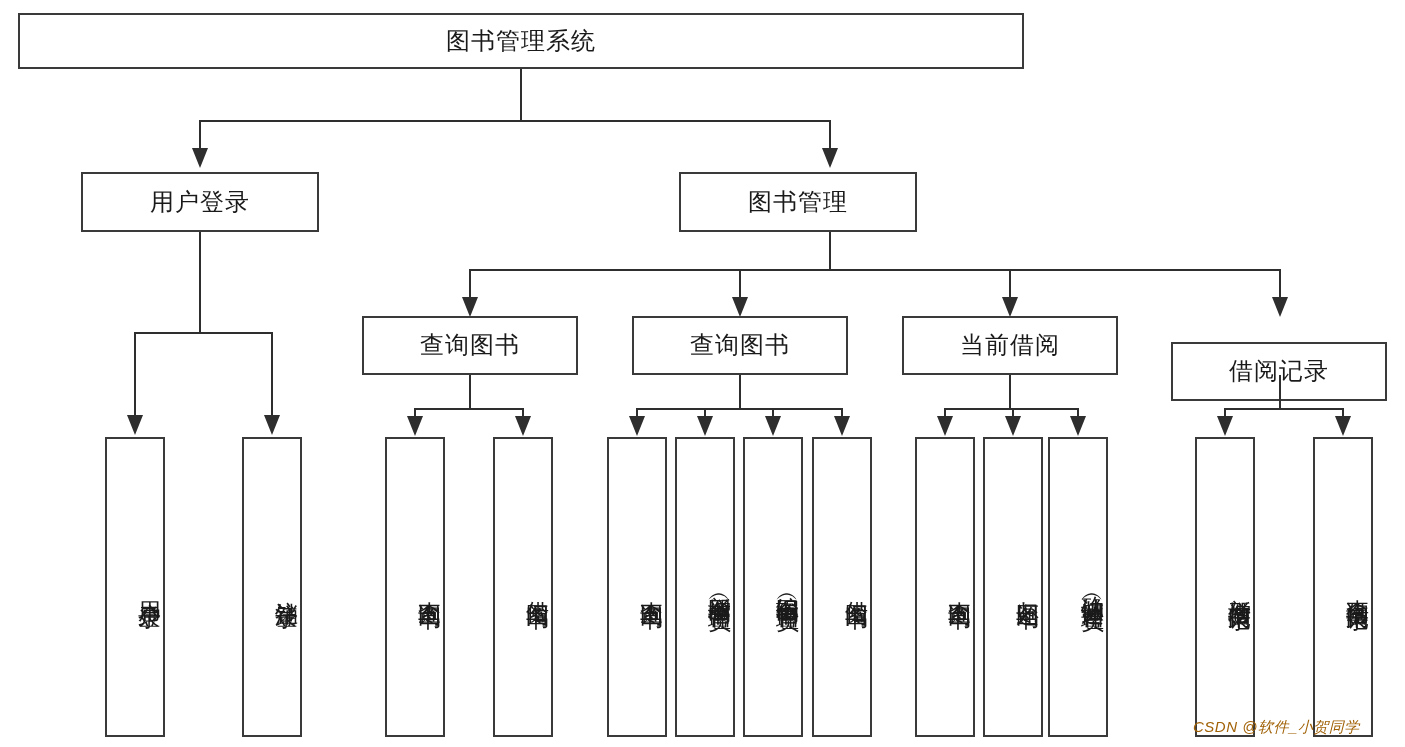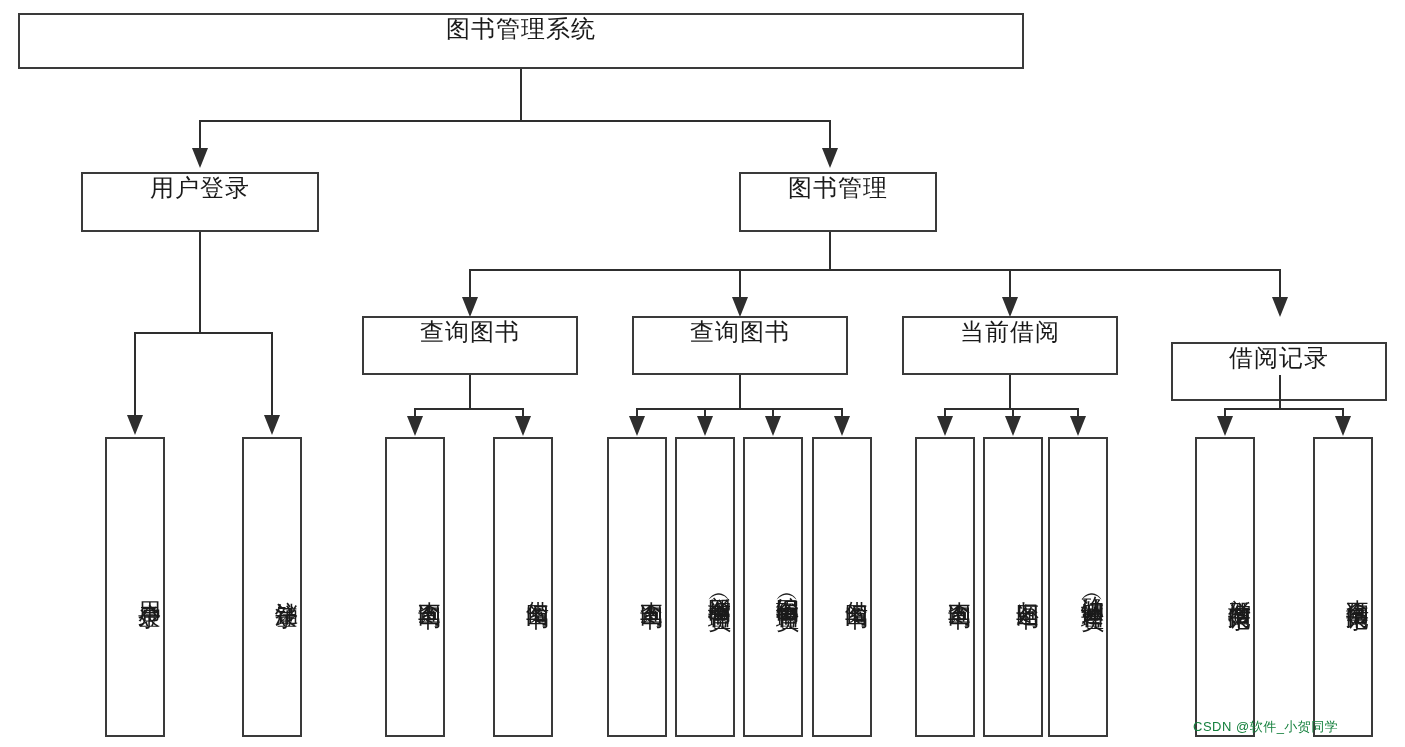--- a/index.html
+++ b/index.html
@@ -16,20 +16,21 @@
     height: 747px;
     background: #ffffff;
     overflow: hidden;
   }
   .node {
     position: absolute;
     box-sizing: border-box;
     border: 2px solid #3a3a3a;
     background: #ffffff;
     display: flex;
+    align-items: center;
     justify-content: center;
     color: #1a1a1a;
     line-height: 1.18;
     text-align: center;
   }
   .node.h {
     font-size: 24px;
     letter-spacing: 1px;
   }
   .node.v {
@@ -58,25 +59,26 @@
   .arrow {
     position: absolute;
     width: 0;
     height: 0;
     border-left: 8px solid transparent;
     border-right: 8px solid transparent;
     border-top: 20px solid #2e2e2e;
   }
   #watermark {
     position: absolute;
-    color: #15803d;
-    font-size: 13px;
+    color: #a16207;
+    font-size: 15px;
     white-space: nowrap;
     letter-spacing: 0.5px;
     pointer-events: none;
+    font-style: italic;
   }
 </style>
 </head>
 <body>
 
 <div id="canvas">
 
   <div class="node h" style="left:18px; top:13px; width:1006px; height:56px;">
     <span class="lbl">图书管理系统</span>
   </div>
@@ -84,21 +86,21 @@
   <div class="edge vline" style="left:520px; top:69px; width:2px; height:53px;"></div>
   <div class="edge hline" style="left:199px; top:120px; width:632px; height:2px;"></div>
   <div class="edge vline" style="left:199px; top:120px; width:2px; height:30px;"></div>
   <div class="arrow" style="left:192px; top:148px;"></div>
   <div class="edge vline" style="left:829px; top:120px; width:2px; height:30px;"></div>
   <div class="arrow" style="left:822px; top:148px;"></div>
 
   <div class="node h" style="left:81px; top:172px; width:238px; height:60px;">
     <span class="lbl">用户登录</span>
   </div>
-  <div class="node h" style="left:739px; top:172px; width:198px; height:60px;">
+  <div class="node h" style="left:679px; top:172px; width:238px; height:60px;">
     <span class="lbl">图书管理</span>
   </div>
 
   <div class="edge vline" style="left:199px; top:232px; width:2px; height:101px;"></div>
   <div class="edge hline" style="left:134px; top:332px; width:139px; height:2px;"></div>
   <div class="edge vline" style="left:134px; top:332px; width:2px; height:85px;"></div>
   <div class="arrow" style="left:127px; top:415px;"></div>
   <div class="edge vline" style="left:271px; top:332px; width:2px; height:85px;"></div>
   <div class="arrow" style="left:264px; top:415px;"></div>
 

